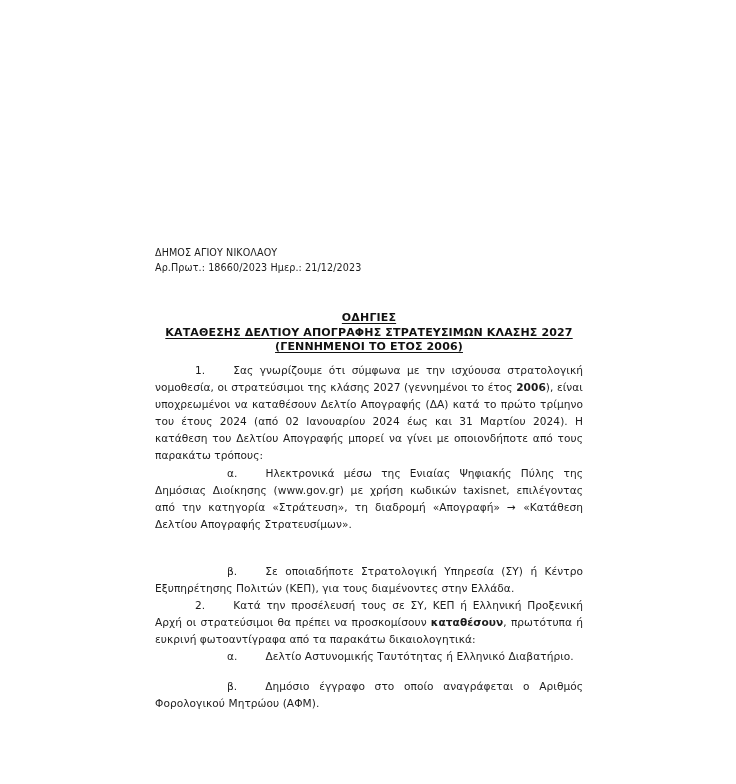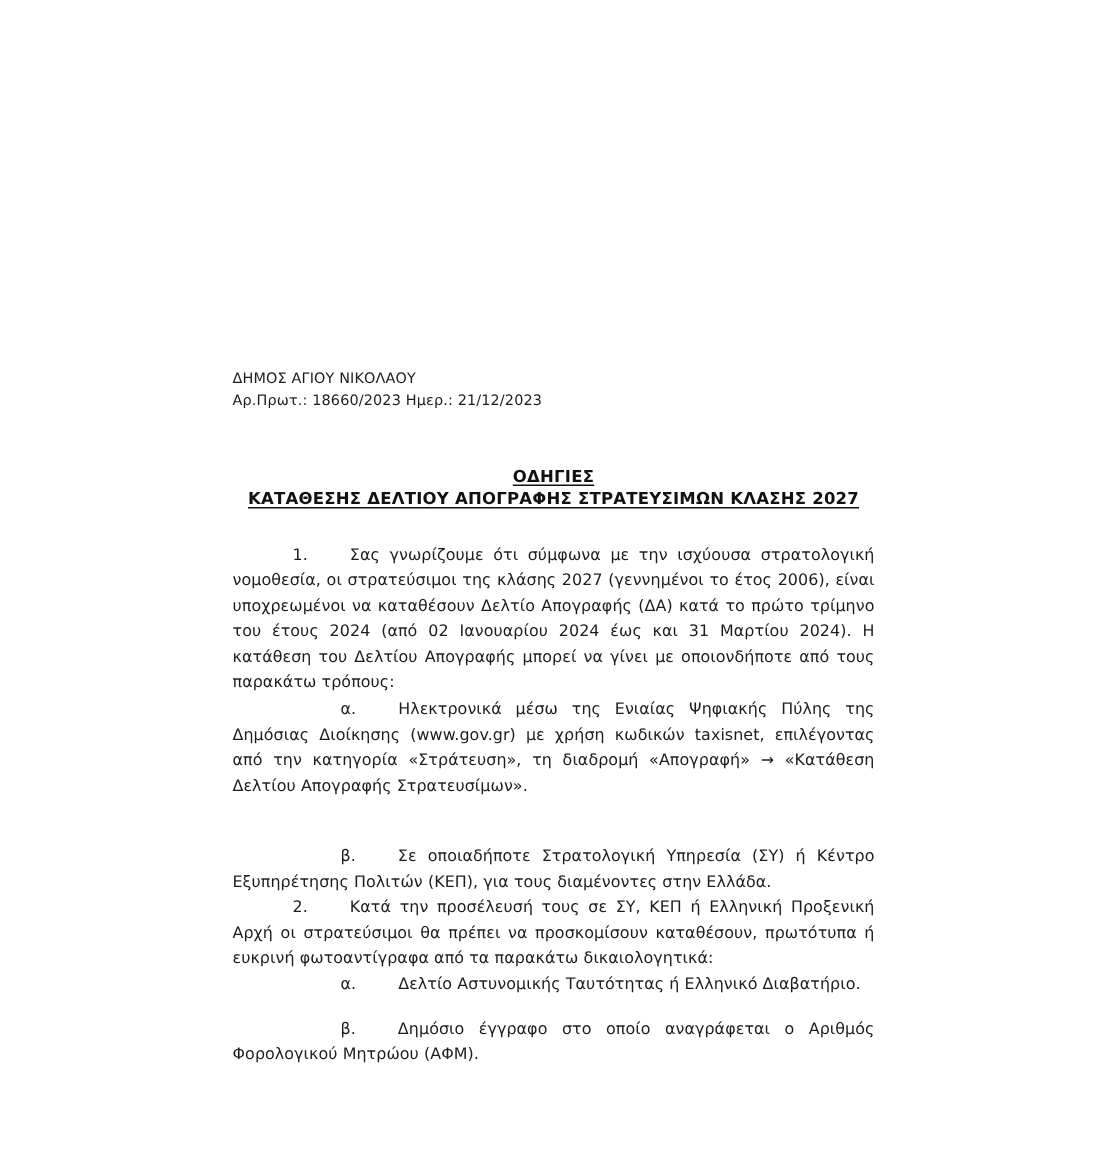--- a/index.html
+++ b/index.html
@@ -82,39 +82,42 @@
   p.para.indent {
     text-indent: 40px;
   }
   p.para.indent-sub {
     text-indent: 72px;
   }
   p.gap-s { margin-top: 12px; }
   p.gap-m { }
   p.gap-l { margin-top: 30px; }
 
-  .b { font-weight: 400; }
+  .b { font-weight: 700; }
   .marker-gap { display: inline-block; width: 28px; }
 </style>
 </head>
 <body>
 
 <div class="page">
 
   <div class="letterhead">
     <div class="letterhead-line">ΔΗΜΟΣ ΑΓΙΟΥ ΝΙΚΟΛΑΟΥ</div>
     <div class="letterhead-line">Αρ.Πρωτ.: 18660/2023 Ημερ.: 21/12/2023</div>
   </div>
 
   <div class="title-block">
     <div class="title-line">
       <span class="u">ΟΔΗΓΙΕΣ</span>
     </div>
     <div class="title-line">
       <span class="u"> ΚΑΤΑΘΕΣΗΣ ΔΕΛΤΙΟΥ ΑΠΟΓΡΑΦΗΣ ΣΤΡΑΤΕΥΣΙΜΩΝ  ΚΛΑΣΗΣ 2027</span>
+    </div>
+    <div class="title-line">
+      <span class="u">(ΓΕΝΝΗΜΕΝΟΙ ΤΟ ΕΤΟΣ 2006)</span>
     </div>
   </div>
 
   <div class="body-area">
 
     <p class="para indent"><span>1.</span><span class="marker-gap"></span><span>Σας γνωρίζουμε ότι σύμφωνα με την ισχύουσα στρατολογική νομοθεσία, οι στρατεύσιμοι της κλάσης 2027 (γεννημένοι το έτος </span><span class="b">2006</span><span>), είναι υποχρεωμένοι να καταθέσουν Δελτίο Απογραφής (ΔΑ) κατά το πρώτο τρίμηνο του έτους 2024 (από 02 Ιανουαρίου 2024 έως και 31 Μαρτίου 2024). Η κατάθεση του Δελτίου Απογραφής μπορεί να γίνει με οποιονδήποτε από τους παρακάτω τρόπους:</span></p>
 
     <p class="para indent-sub gap-m"><span>α.</span><span class="marker-gap"></span><span>Ηλεκτρονικά μέσω της Ενιαίας Ψηφιακής Πύλης της Δημόσιας Διοίκησης (www.gov.gr) με χρήση κωδικών taxisnet, επιλέγοντας από την κατηγορία «Στράτευση», τη διαδρομή «Απογραφή» → «Κατάθεση Δελτίου Απογραφής Στρατευσίμων».</span></p>
 
     <p class="para indent-sub gap-l"><span>β.</span><span class="marker-gap"></span><span>Σε οποιαδήποτε Στρατολογική Υπηρεσία (ΣΥ) ή Κέντρο Εξυπηρέτησης Πολιτών (ΚΕΠ), για τους διαμένοντες στην Ελλάδα.</span></p>

